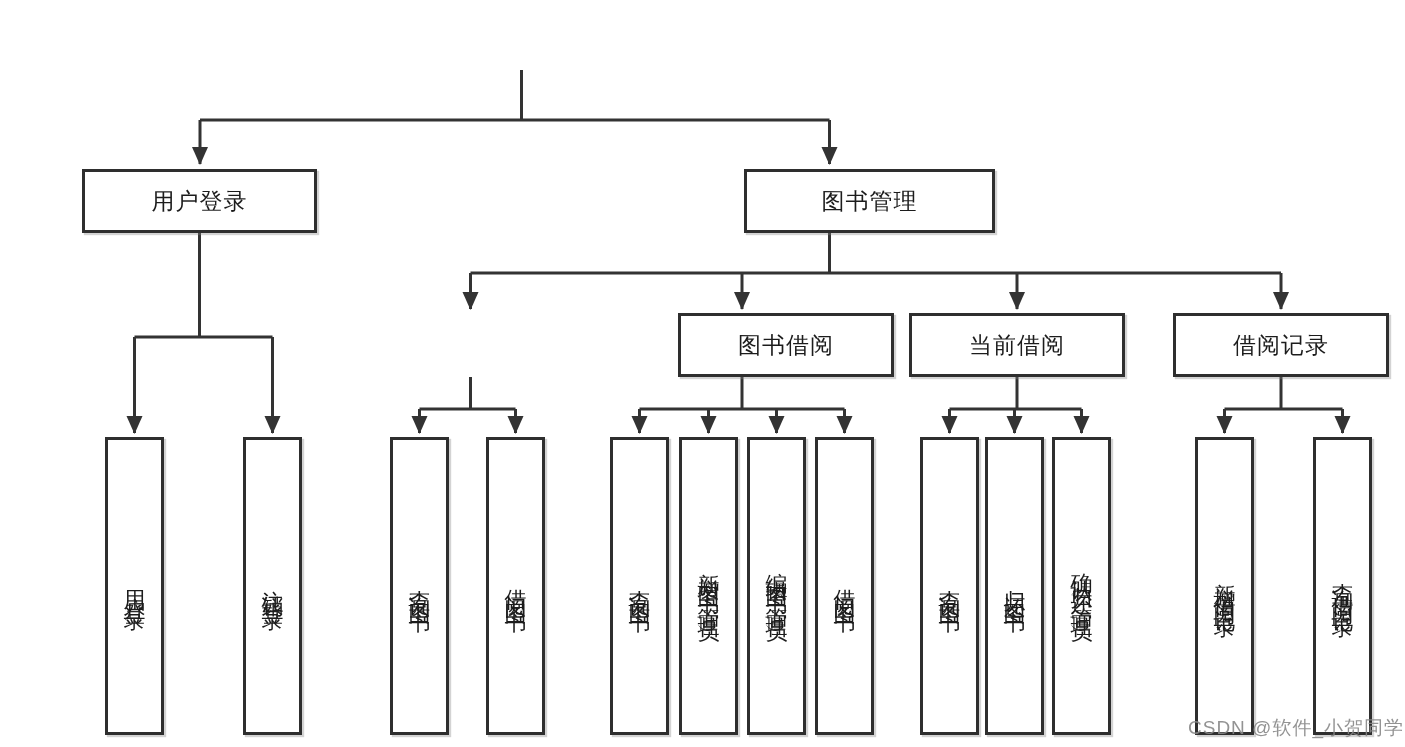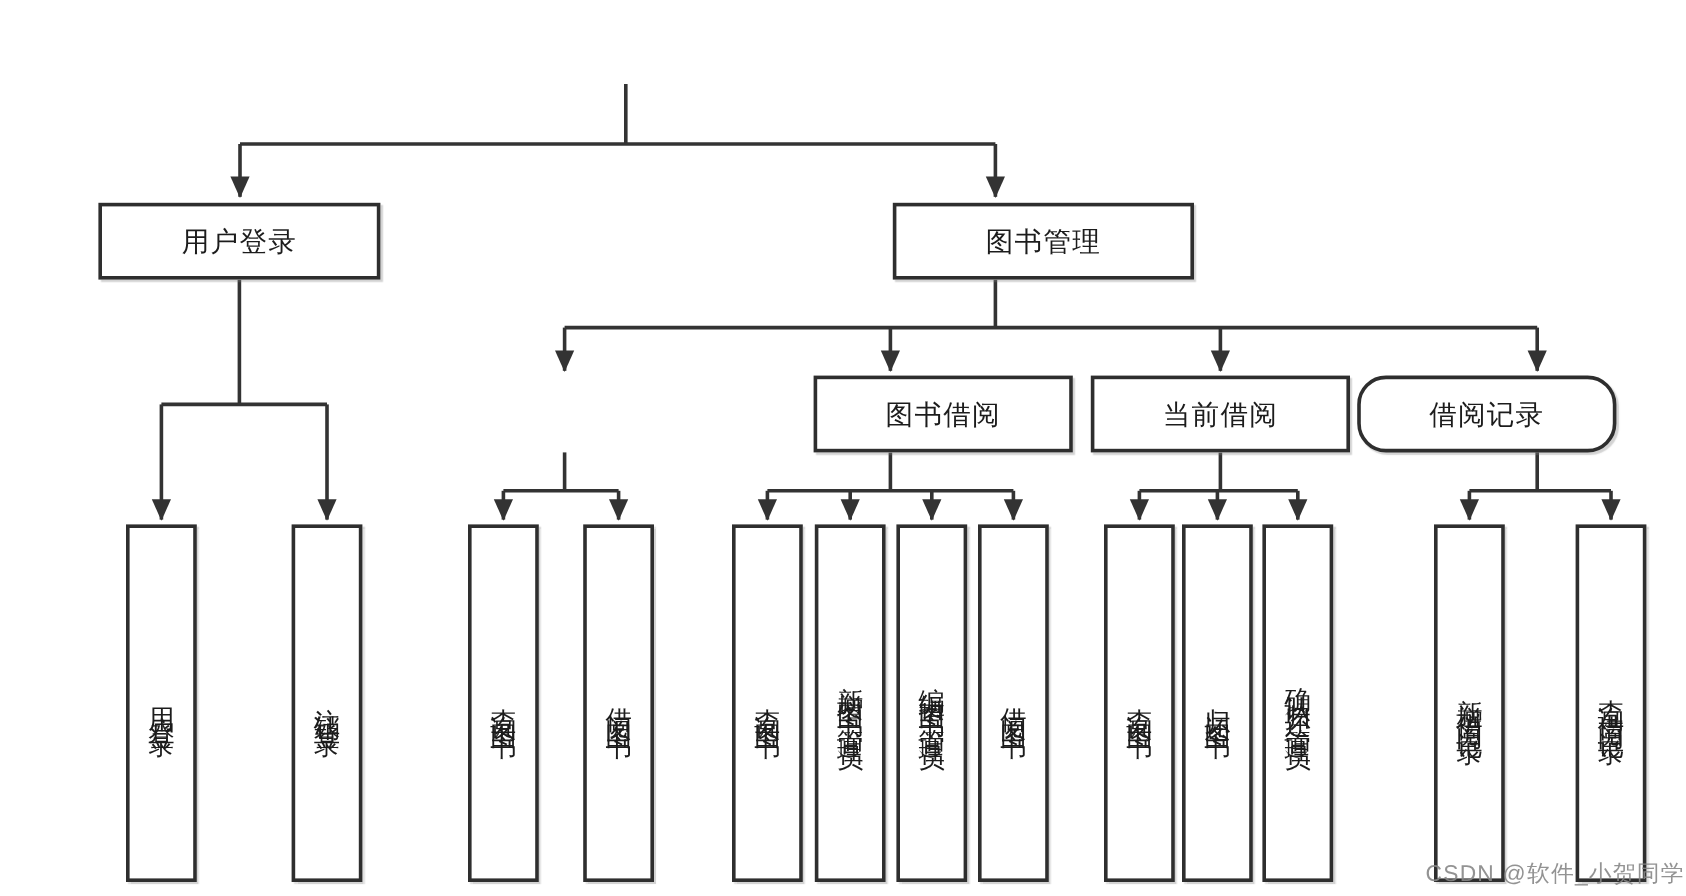--- a/index.html
+++ b/index.html
@@ -112,21 +112,21 @@
       <path d="M1342.5,409 L1342.5,433" marker-end="url(#arw)"></path>
     </g>
   </svg>
 
 
   <div class="node" style="left:82px; top:169px; width:235px; height:64px;">用户登录</div>
   <div class="node" style="left:744px; top:169px; width:251px; height:64px;">图书管理</div>
 
   <div class="node" style="left:634px; top:313px; width:216px; height:64px;margin-left:44px;">图书借阅</div>
   <div class="node" style="left:909px; top:313px; width:216px; height:64px;">当前借阅</div>
-  <div class="node" style="left:1131px; top:313px; width:216px; height:64px;border-radius:24px;">借阅记录</div>
+  <div class="node" style="left:1173px; top:313px; width:216px; height:64px;">借阅记录</div>
 
   <div class="node vert" style="left:105px; top:437px; width:59px; height:298px;">用户登录</div>
   <div class="node vert" style="left:243px; top:437px; width:59px; height:298px;">注销登录</div>
 
   <div class="node vert" style="left:390px; top:437px; width:59px; height:298px;">查询图书</div>
   <div class="node vert" style="left:486px; top:437px; width:59px; height:298px;">借阅图书</div>
 
   <div class="node vert" style="left:610px; top:437px; width:59px; height:298px;">查询图书</div>
   <div class="node vert" style="left:679px; top:437px; width:59px; height:298px;">新增图书（管理员）</div>
   <div class="node vert" style="left:747px; top:437px; width:59px; height:298px;">编辑图书（管理员）</div>

